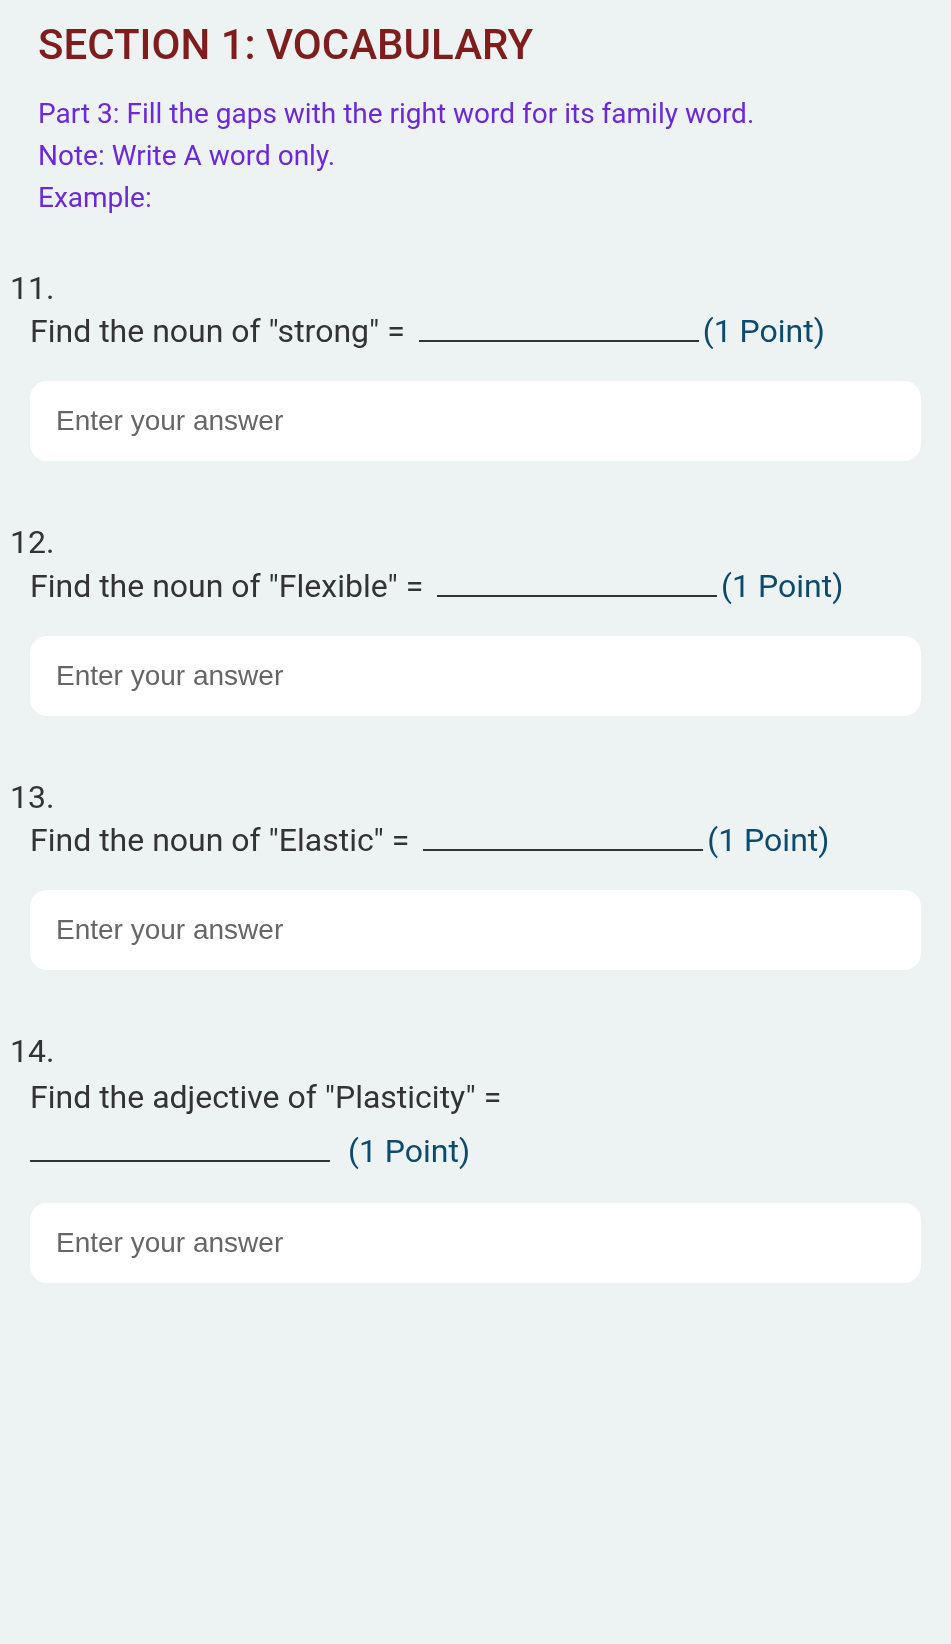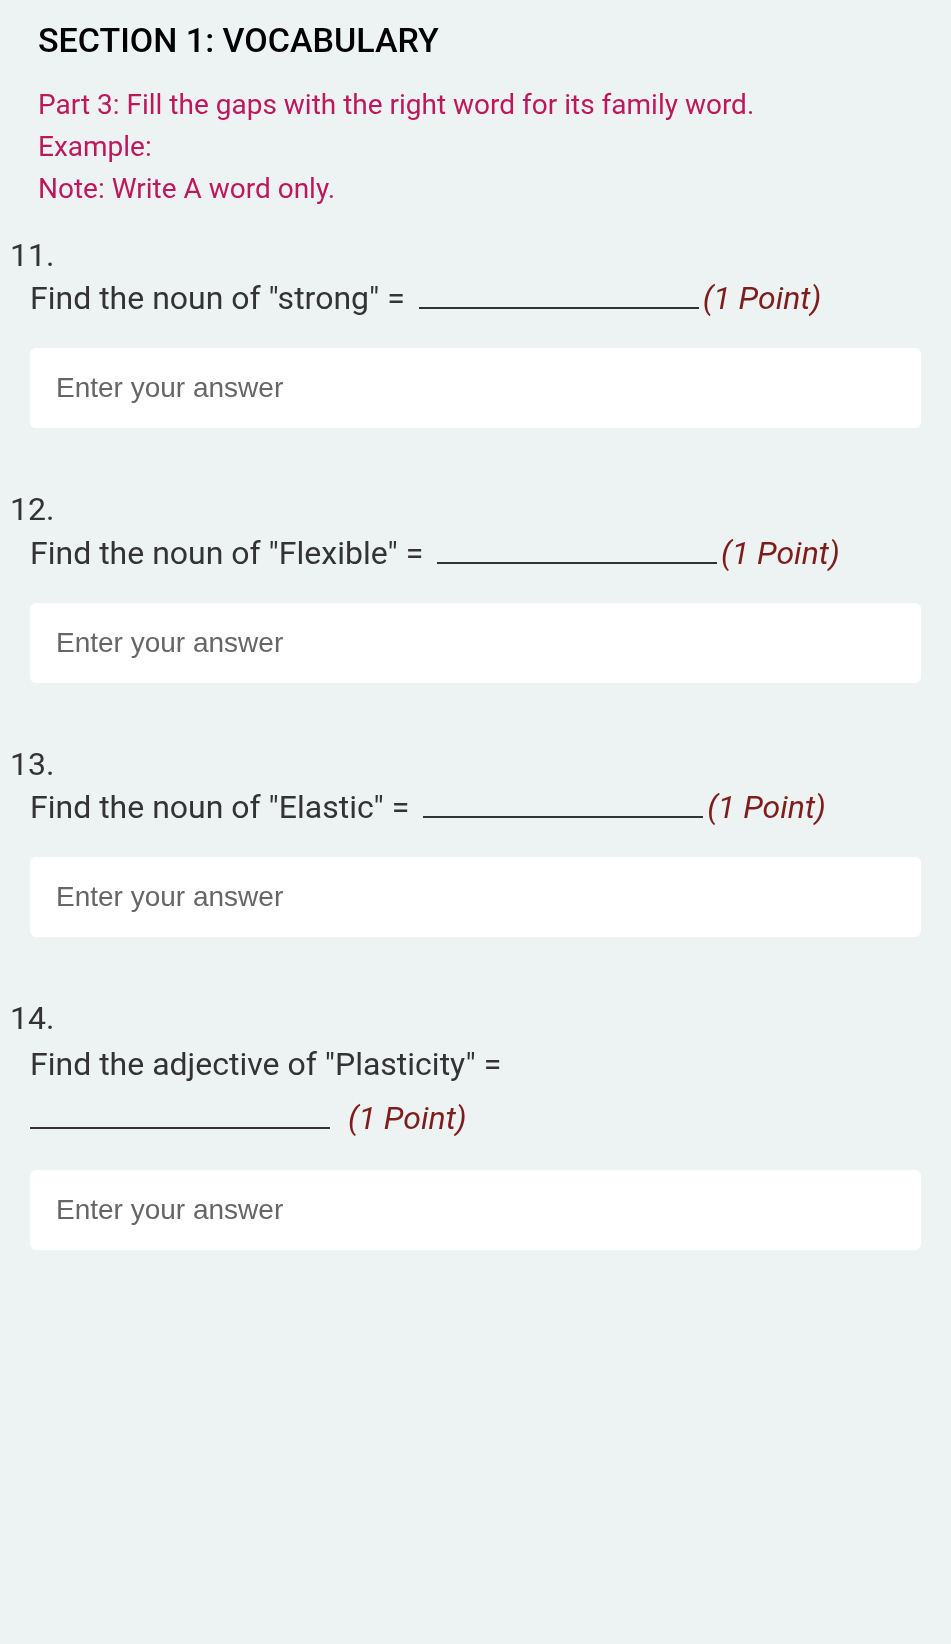--- a/index.html
+++ b/index.html
@@ -8,31 +8,31 @@
     padding: 0;
   }
   body {
     background: #edf3f3;
     font-family: -apple-system, BlinkMacSystemFont, "Segoe UI", Roboto, Helvetica, Arial, sans-serif;
     width: 951px;
     padding: 20px 30px 30px 30px;
     color: #333;
   }
   .section-title {
-    color: #000000;
-    font-size: 34px;
+    color: #7f1d1d;
+    font-size: 42px;
     font-weight: 500;
     margin-bottom: 24px;
     margin-left: 8px;
   }
   .instructions {
     font-size: 28px;
-    color: #be185d;
+    color: #6d28d9;
     line-height: 1.5;
-    margin-bottom: 24px;
+    margin-bottom: 48px;
     margin-left: 8px;
   }
   .question-block {
     margin-bottom: 60px;
   }
   .question-row {
     display: flex;
     align-items: flex-start;
     margin-bottom: 28px;
     flex-direction: column;
@@ -48,24 +48,23 @@
   .q-body {
     flex: 1;
   }
   .q-text {
     font-size: 32px;
     color: #333;
     line-height: 1.35;
   }
   .q-points {
     font-size: 32px;
-    color: #7f1d1d;
+    color: #0c4a6e;
     margin-top: 6px;
     display: inline;
-    font-style: italic;
   }
   .q-prompt-line {
     font-size: 32px;
     color: #333;
     line-height: 1.5;
   }
   .blank {
     display: inline-block;
     border-bottom: 2px solid #333;
     width: 280px;
@@ -75,21 +74,21 @@
   .blank-inline {
     display: inline-block;
     border-bottom: 2px solid #333;
     width: 300px;
     vertical-align: baseline;
   }
   .answer-input {
     width: 100%;
     background: #fff;
     border: none;
-    border-radius: 6px;
+    border-radius: 17px;
     padding: 24px 26px;
     font-size: 28px;
     color: #333;
     outline: none;
   }
   .answer-input::placeholder {
     color: #666;
   }
   .q14 .q-prompt-line {
     display: block;
@@ -98,22 +97,22 @@
     margin-top: 6px;
   }
 </style>
 </head>
 <body>
 
 <div class="section-title">SECTION 1: VOCABULARY</div>
 
 <div class="instructions">
   <div>Part 3: Fill the gaps with the right word for its family word.</div>
+  <div>Note: Write A word only.</div>
   <div>Example:</div>
-  <div>Note: Write A word only.</div>
 </div>
 
 <div class="question-block">
   <div class="question-row">
     <div class="q-number">11.</div>
     <div class="q-body">
       <span class="q-text">Find the noun of "strong" = </span><span class="blank"></span>
       <div class="q-points">(1 Point)</div>
     </div>
   </div>

